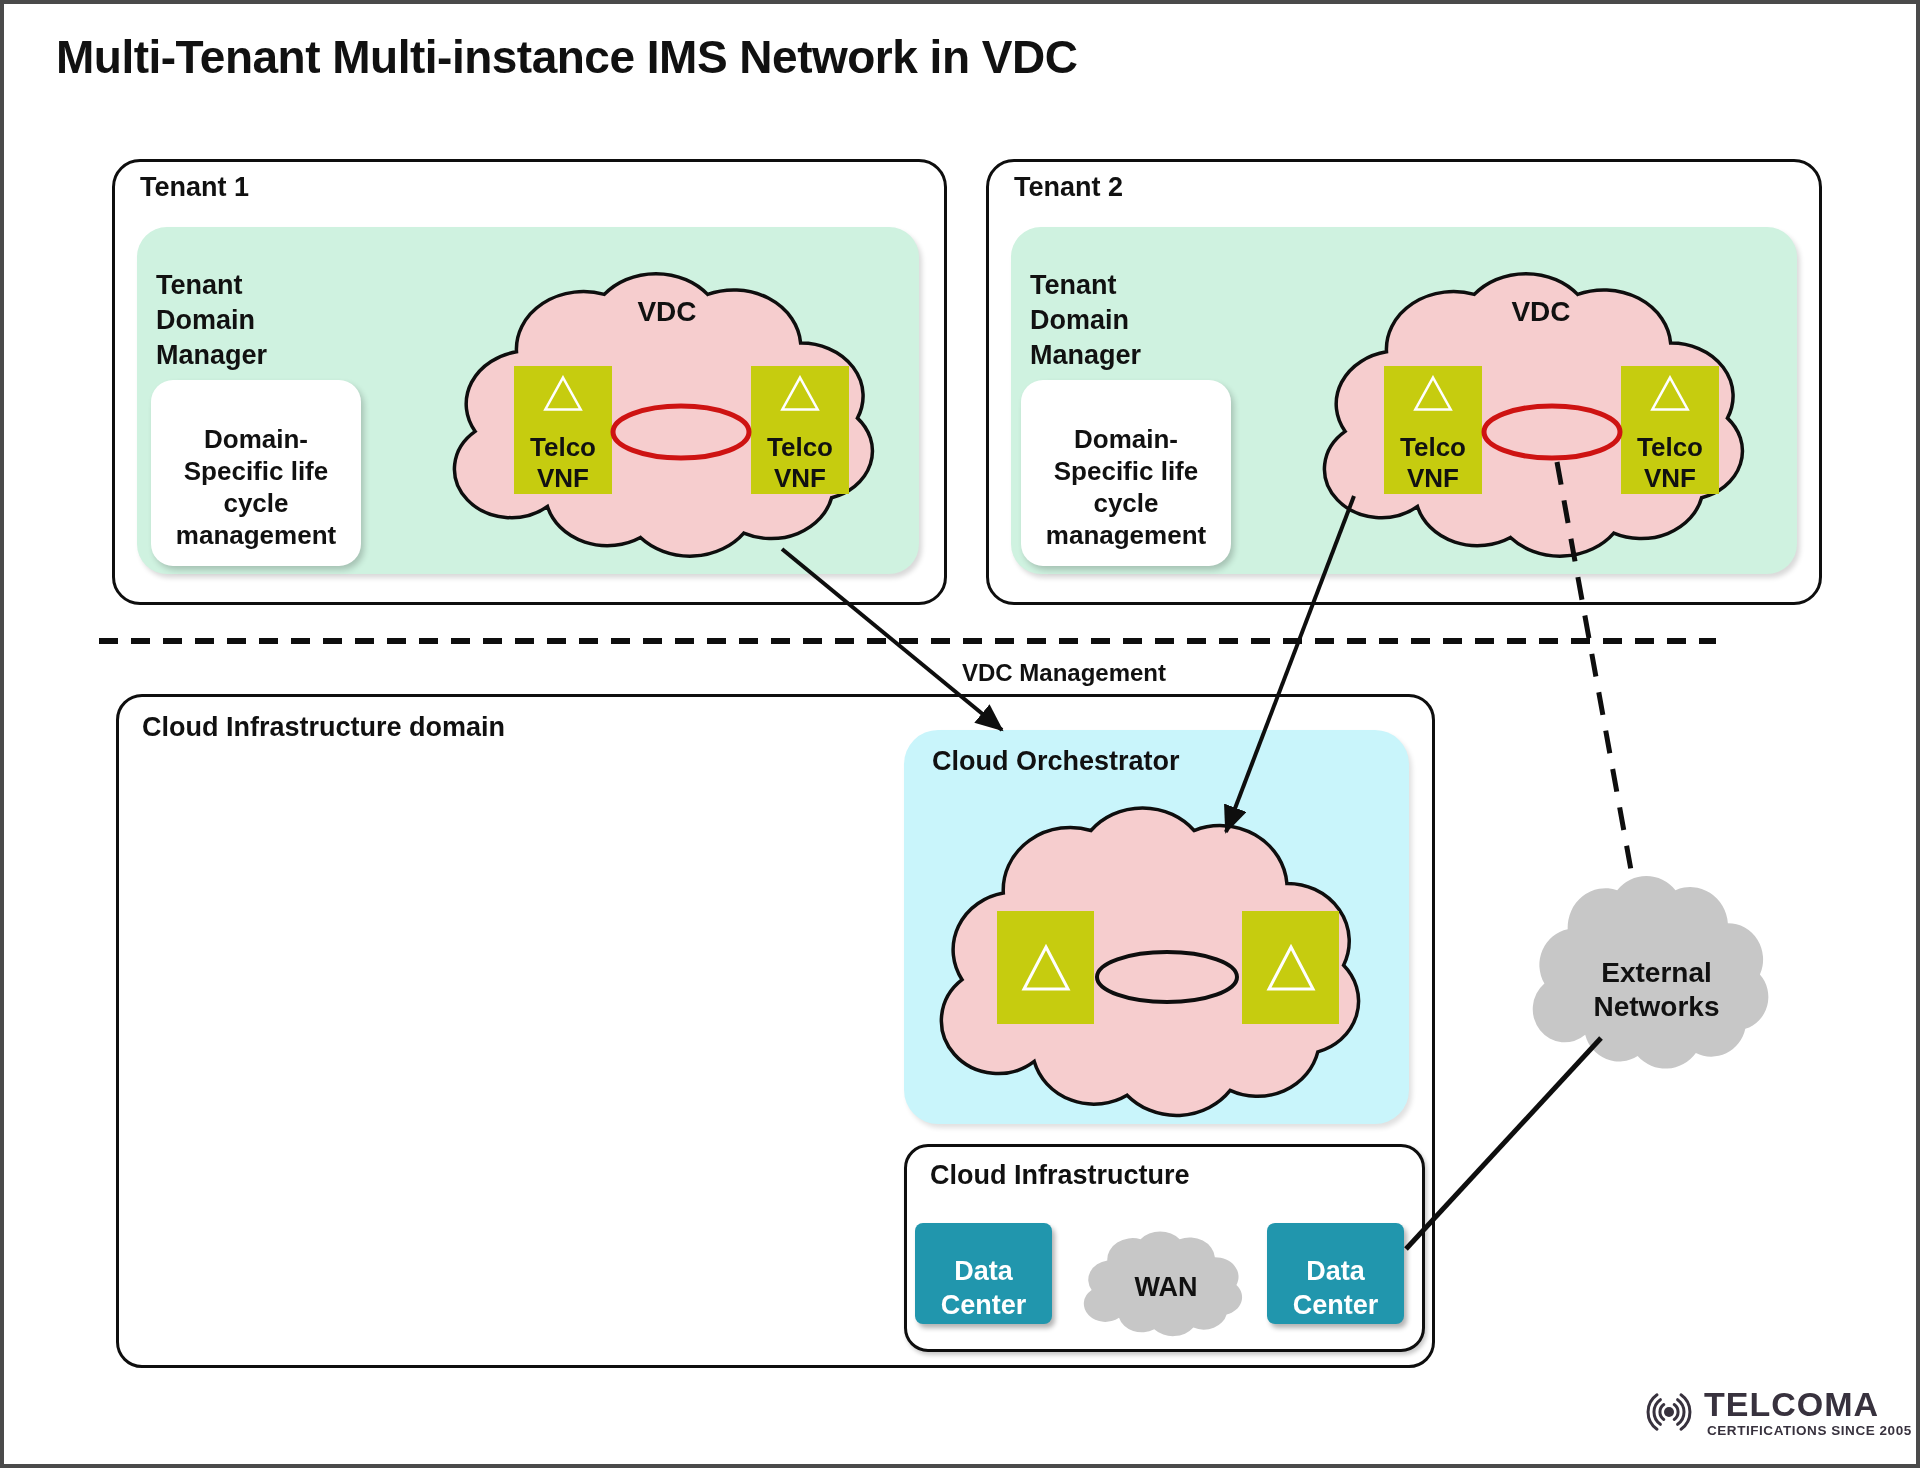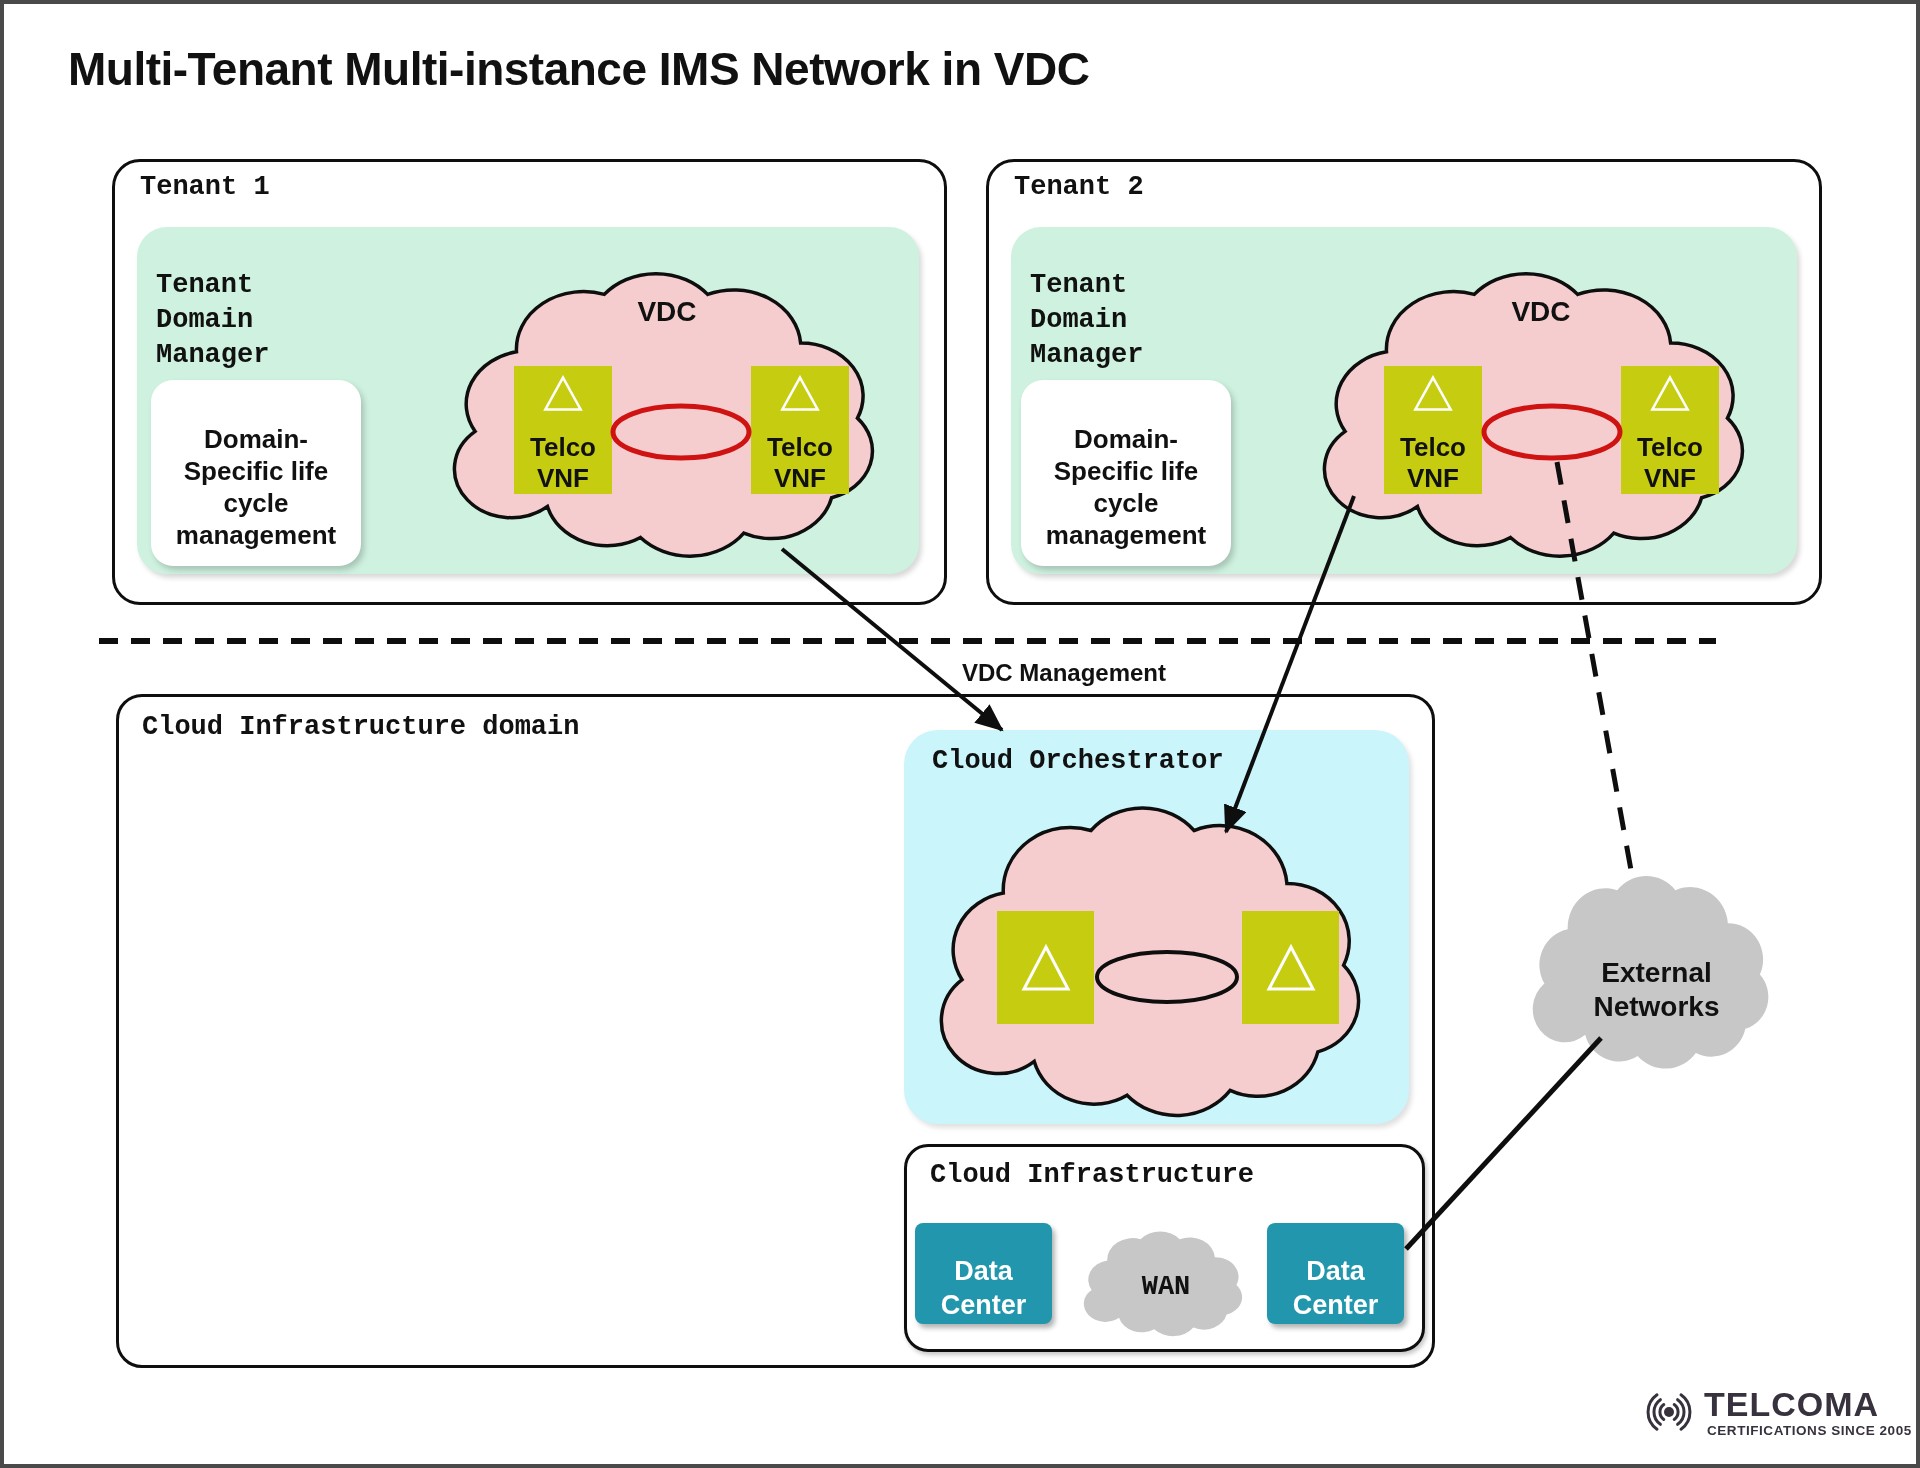--- a/index.html
+++ b/index.html
@@ -2,40 +2,40 @@
 <html><head>
 <meta charset="utf-8">
 <style>
   html,body{margin:0;padding:0;background:#fff;}
   .page{
     position:relative;width:1920px;height:1468px;background:#ffffff;
     border:4px solid #4a4a4a;box-sizing:border-box;overflow:hidden;
     font-family:"Liberation Sans",sans-serif;color:#111;
   }
   .title{position:absolute;left:52px;top:26px;font-size:46px;font-weight:700;
-    letter-spacing:-0.5px;margin:12px;z-index:5;}
+    letter-spacing:-0.5px;margin:0;z-index:5;}
   
   .tbox{position:absolute;background:#fff;border:3.5px solid #0e0e0e;border-radius:28px;z-index:1;}
   .mint{position:absolute;background:#cff2e0;border-radius:30px;
     box-shadow:3px 4px 5px rgba(0,0,0,.15);z-index:1;}
   .life{position:absolute;background:#fff;border-radius:22px;
     box-shadow:3px 4px 6px rgba(0,0,0,.20);display:flex;align-items:center;
     justify-content:center;z-index:5;}
   .lifetext{font-size:26px;font-weight:600;line-height:32px;text-align:center;}
   .cyanbox{position:absolute;background:#c9f5fb;border-radius:34px;
     box-shadow:3px 4px 5px rgba(0,0,0,.12);z-index:1;}
   .cibox{position:absolute;background:#fff;border:3px solid #0e0e0e;border-radius:24px;
     box-shadow:2px 3px 4px rgba(0,0,0,.22);z-index:1;}
   .dc{position:absolute;width:137px;height:101px;background:#2196ad;border-radius:8px;
     display:flex;align-items:center;justify-content:center;z-index:5;
     box-shadow:3px 4px 5px rgba(0,0,0,.3);}
   .dctext{color:#fff;font-size:27px;font-weight:700;line-height:34px;text-align:center;}
   
   .lbl{position:absolute;font-weight:600;z-index:5;}
-  .f27{font-size:27px;line-height:35px;font-family:Liberation Mono, monospace;}
+  .f27{font-size:27px;line-height:35px;}
   .f28{font-size:28px;line-height:34px;}
   .f25{font-size:24px;line-height:32px;}
   .pre{white-space:pre-line;margin-top:28px;}
   .ctr{text-align:center;}
   
   .vnf{position:absolute;width:98px;height:128px;background:#c6cc0f;z-index:3;
     display:flex;flex-direction:column;align-items:center;padding-top:9px;box-sizing:border-box;}
   .vnftext{font-size:26px;font-weight:600;line-height:31px;text-align:center;
     white-space:pre-line;margin-top:20px;color:#111;}
   .vnf2{position:absolute;width:97px;height:113px;background:#c6cc0f;z-index:3;

